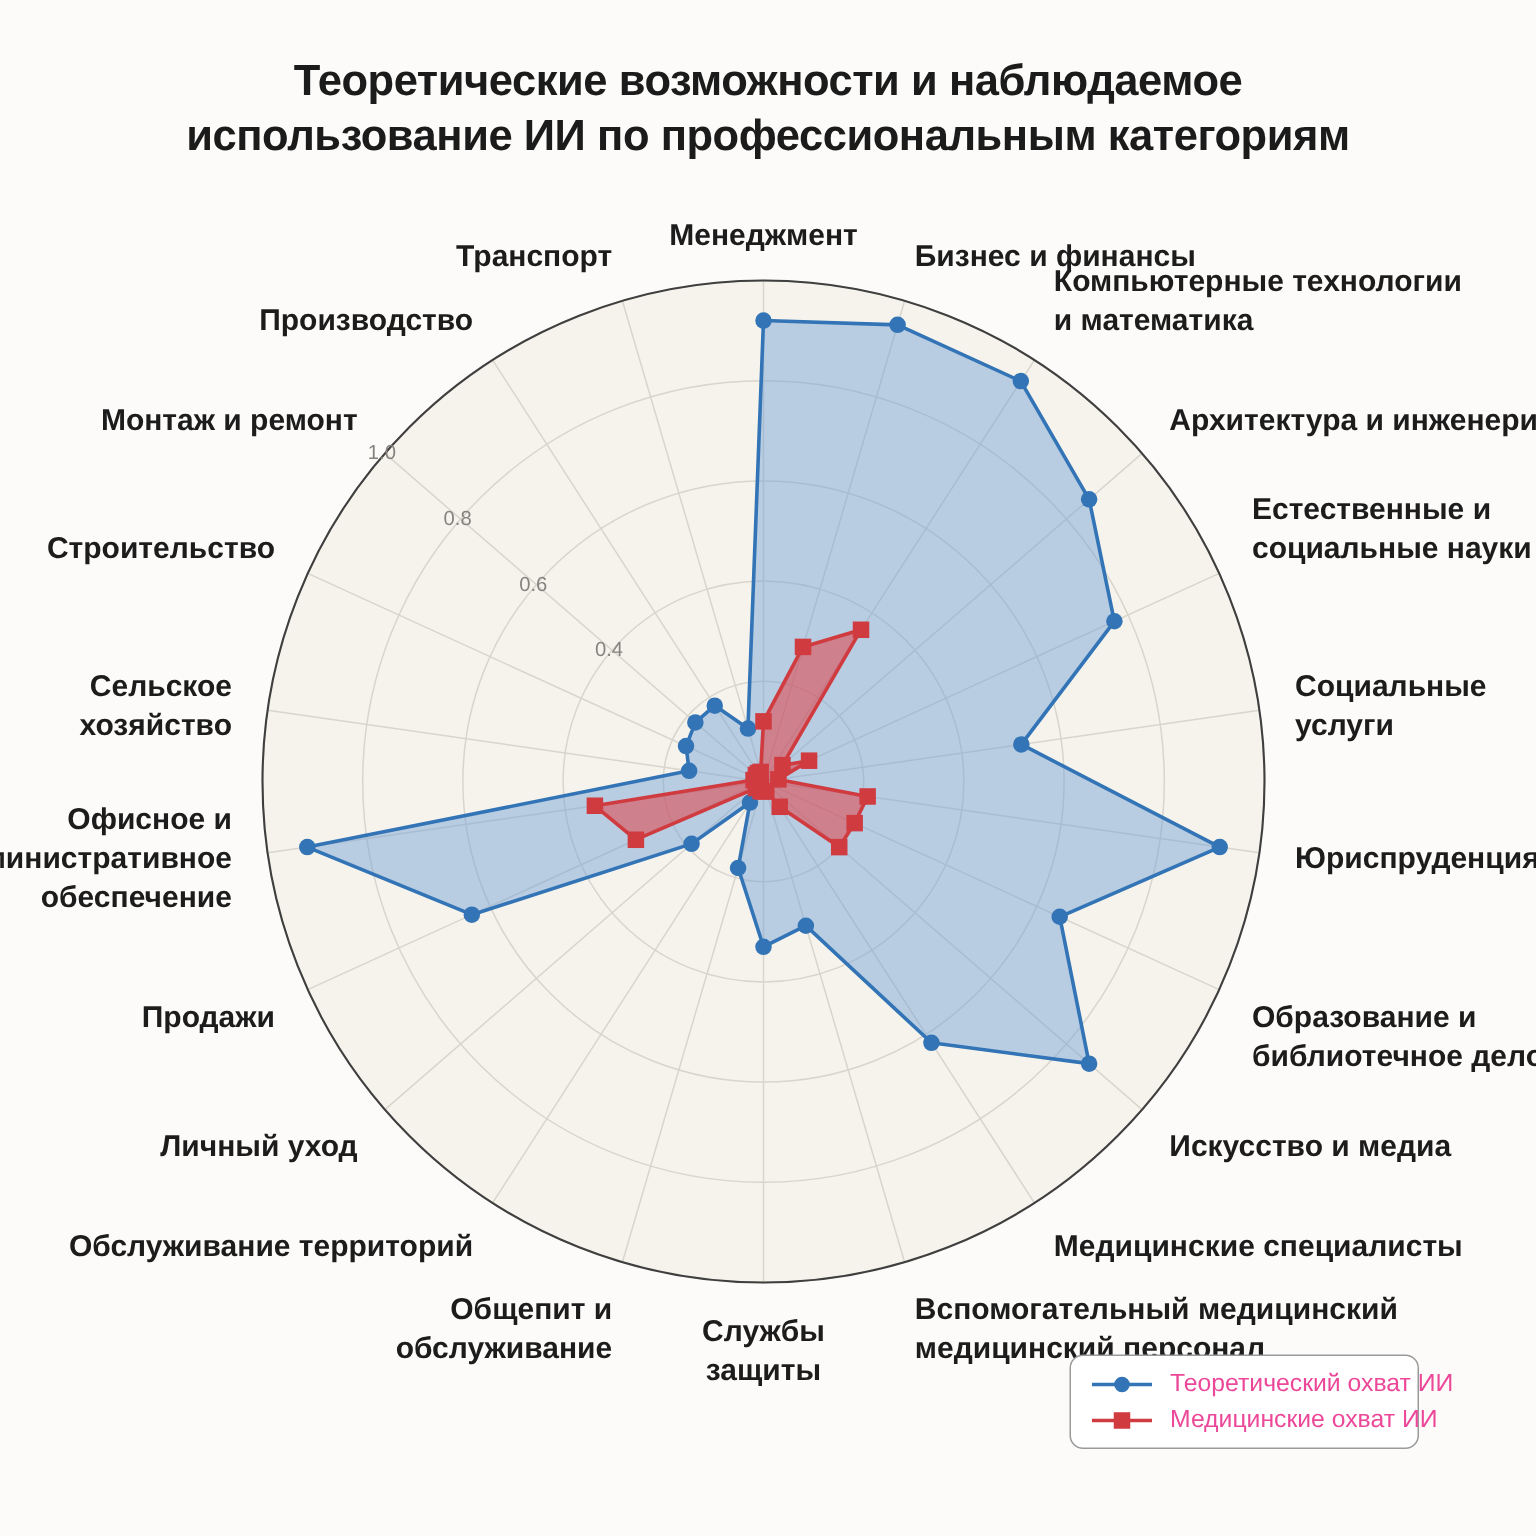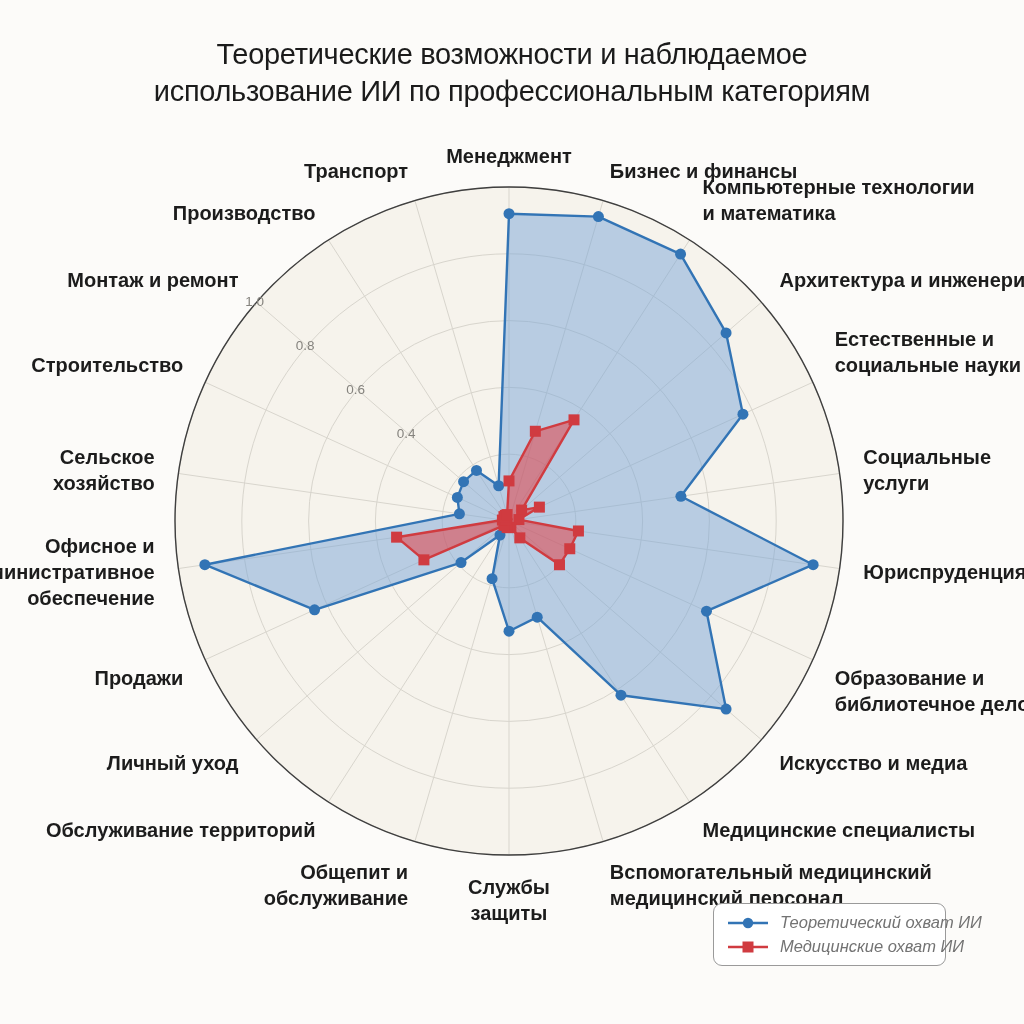--- a/index.html
+++ b/index.html
@@ -7,37 +7,37 @@
     width:1024px;height:1024px;
     background:#fcfbf9;
     font-family:"Liberation Sans", sans-serif;
     position:relative;
     overflow:hidden;
   }
   .page{position:absolute;inset:0;}
   .title{
     position:absolute;left:0;top:36px;width:1024px;
     text-align:center;
-    font-size:29px;font-weight:400;line-height:37px;
+    font-size:29px;font-weight:700;line-height:37px;
     color:#1b1b1b;
     white-space:pre-line;
     letter-spacing:-0.3px;
   }
   #radar{position:absolute;left:0;top:0;}
   .legend{
     position:absolute;left:713px;top:903px;
     width:233px;box-sizing:border-box;
     background:#ffffff;
     border:1.5px solid #9a9a9a;border-radius:9px;
     padding:9px 12px 9px 12px;
     display:flex;flex-direction:column;gap:5px;
   }
   .legend-item{display:flex;align-items:center;gap:10px;}
   .legend-key{width:44px;height:14px;flex:0 0 44px;}
-  .legend-label{font-size:16.5px;color:#737373;white-space:nowrap;font-style:italic;}
+  .legend-label{font-size:16.5px;color:#ec4899;white-space:nowrap;}
   svg text{font-family:"Liberation Sans", sans-serif;}
 </style>
 </head>
 <body>
 
 <div class="page">
 
   <div class="title">Теоретические возможности и наблюдаемое
 использование ИИ по профессиональным категориям</div>
 

